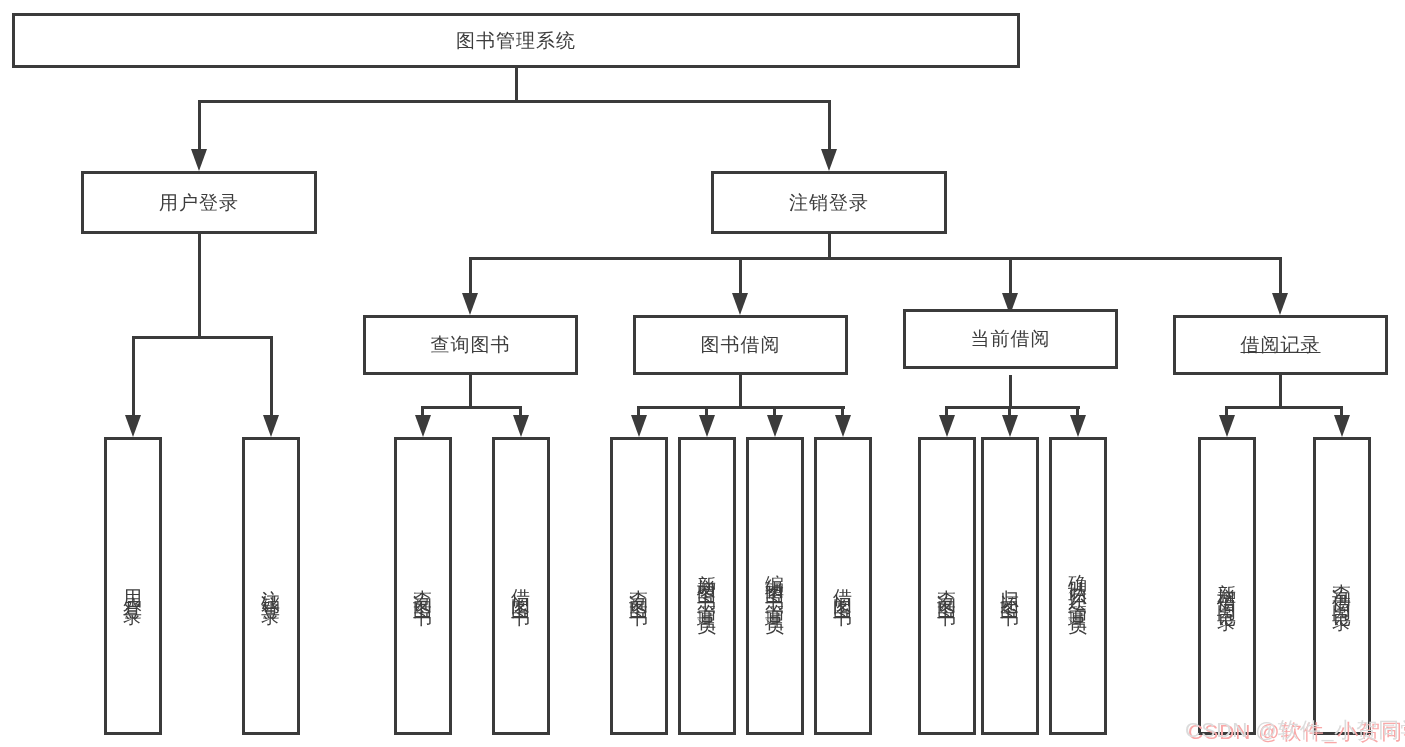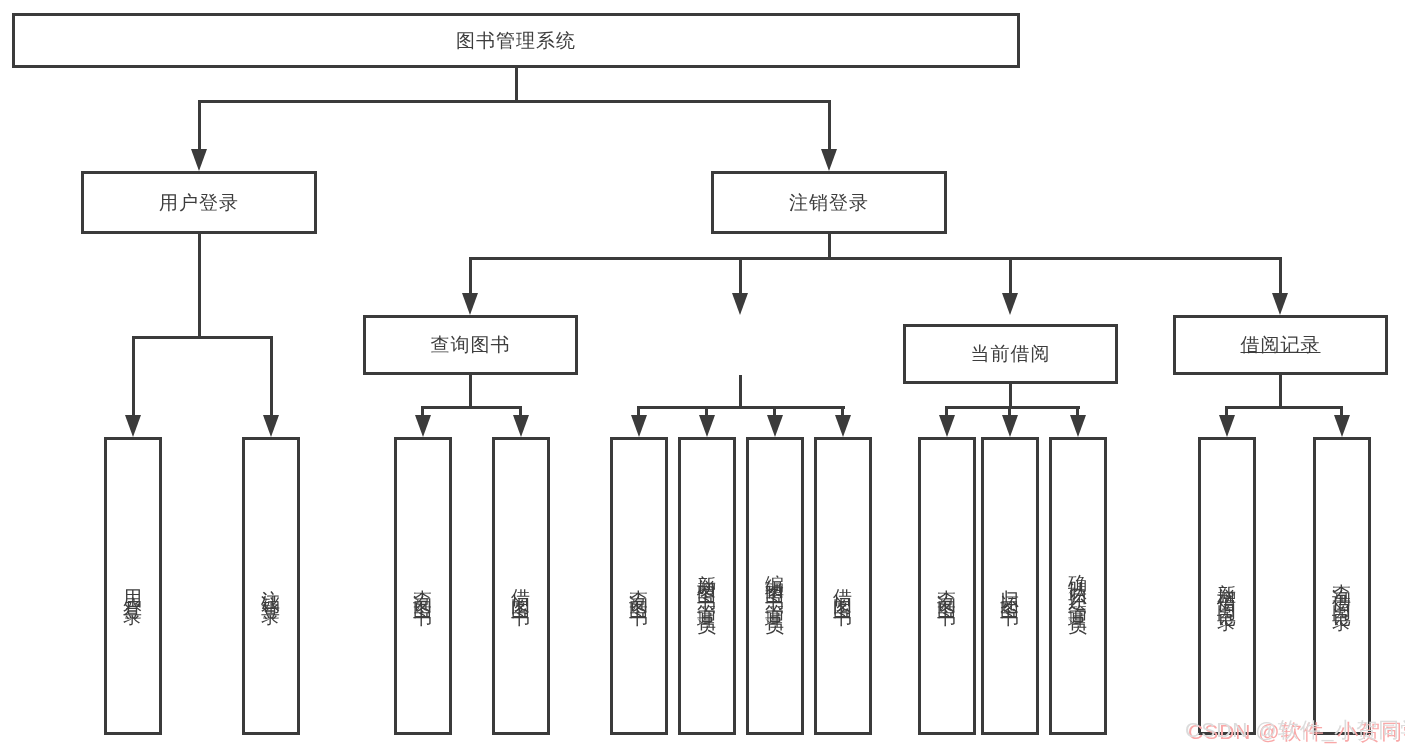--- a/index.html
+++ b/index.html
@@ -133,21 +133,24 @@
   <div class="node node-h" style="left:81px;top:171px;width:236px;height:63px;">
     <span>用户登录</span>
   </div>
   <div class="node node-h" style="left:711px;top:171px;width:236px;height:63px;">
     <span>注销登录</span>
   </div>
 
   <div class="node node-h" style="left:363px;top:315px;width:215px;height:60px;">
     <span>查询图书</span>
   </div>
-  <div class="node node-h" style="left:903px;top:324px;width:215px;height:60px;">
+  <div class="node node-h" style="left:633px;top:315px;width:215px;height:60px;">
+    <span>图书借阅</span>
+  </div>
+  <div class="node node-h" style="left:903px;top:309px;width:215px;height:60px;">
     <span>当前借阅</span>
   </div>
   <div class="node node-h" style="left:1173px;top:315px;width:215px;height:60px;text-decoration:underline;">
     <span>借阅记录</span>
   </div>
 
   <div class="node node-v" style="left:104px;top:437px;width:58px;height:298px;">
     <span>用户登录</span>
   </div>
   <div class="node node-v" style="left:242px;top:437px;width:58px;height:298px;">

